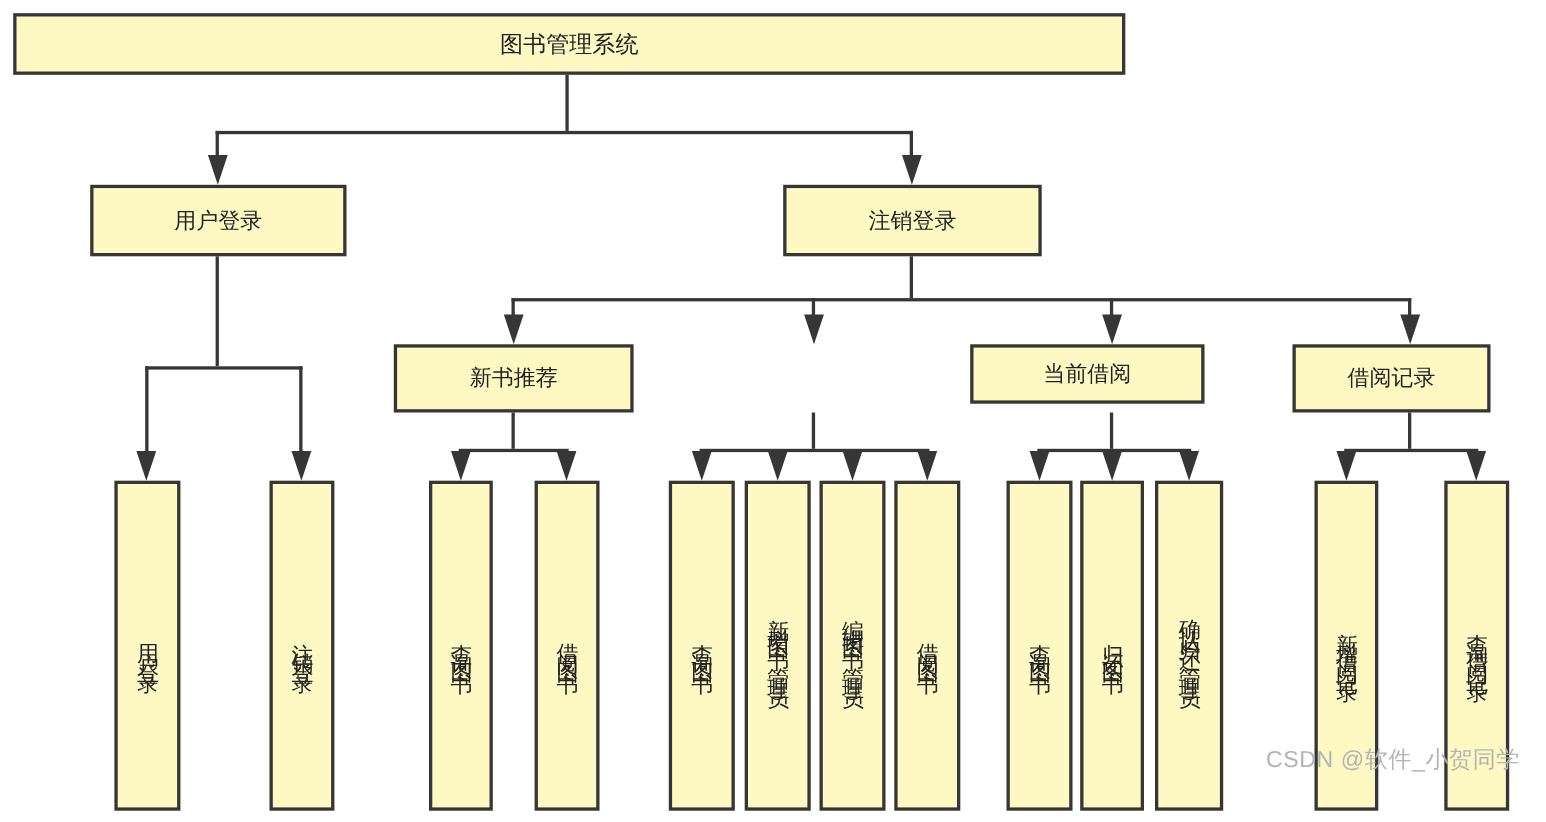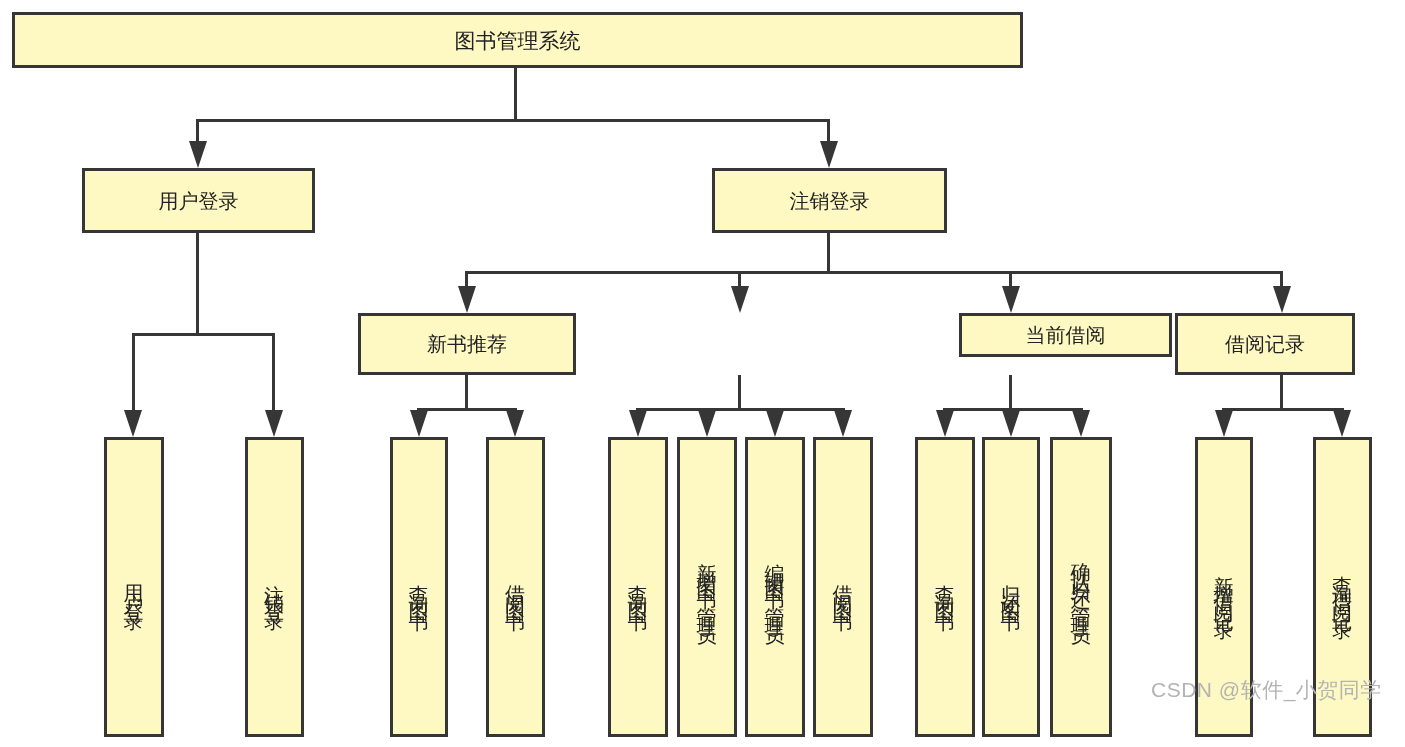--- a/index.html
+++ b/index.html
@@ -102,21 +102,21 @@
   <div class="vline" style="left:465px; top:271px; height:19px;"></div>
   <div class="arrow" style="left:458px; top:286px;"></div>
   <div class="vline" style="left:738px; top:271px; height:19px;"></div>
   <div class="arrow" style="left:731px; top:286px;"></div>
   <div class="vline" style="left:1009px; top:271px; height:19px;"></div>
   <div class="arrow" style="left:1002px; top:286px;"></div>
   <div class="vline" style="left:1280px; top:271px; height:19px;"></div>
   <div class="arrow" style="left:1273px; top:286px;"></div>
 
   <div class="node" style="left:358px; top:313px; width:218px; height:62px;">新书推荐</div>
-  <div class="node" style="left:959px; top:313px; width:213px; height:44px;">当前借阅</div>
+  <div class="node" style="left:882px; top:313px; width:213px; height:54px;">当前借阅</div>
   <div class="node" style="left:1175px; top:313px; width:180px; height:62px;">借阅记录</div>
 
   <div class="vline" style="left:465px; top:375px; height:33px;"></div>
   <div class="hline" style="left:417px; top:408px; width:100px;"></div>
   <div class="arrow" style="left:410px; top:410px;"></div>
   <div class="arrow" style="left:506px; top:410px;"></div>
 
   <div class="vline" style="left:738px; top:375px; height:33px;"></div>
   <div class="hline" style="left:636px; top:408px; width:209px;"></div>
   <div class="arrow" style="left:629px; top:410px;"></div>

